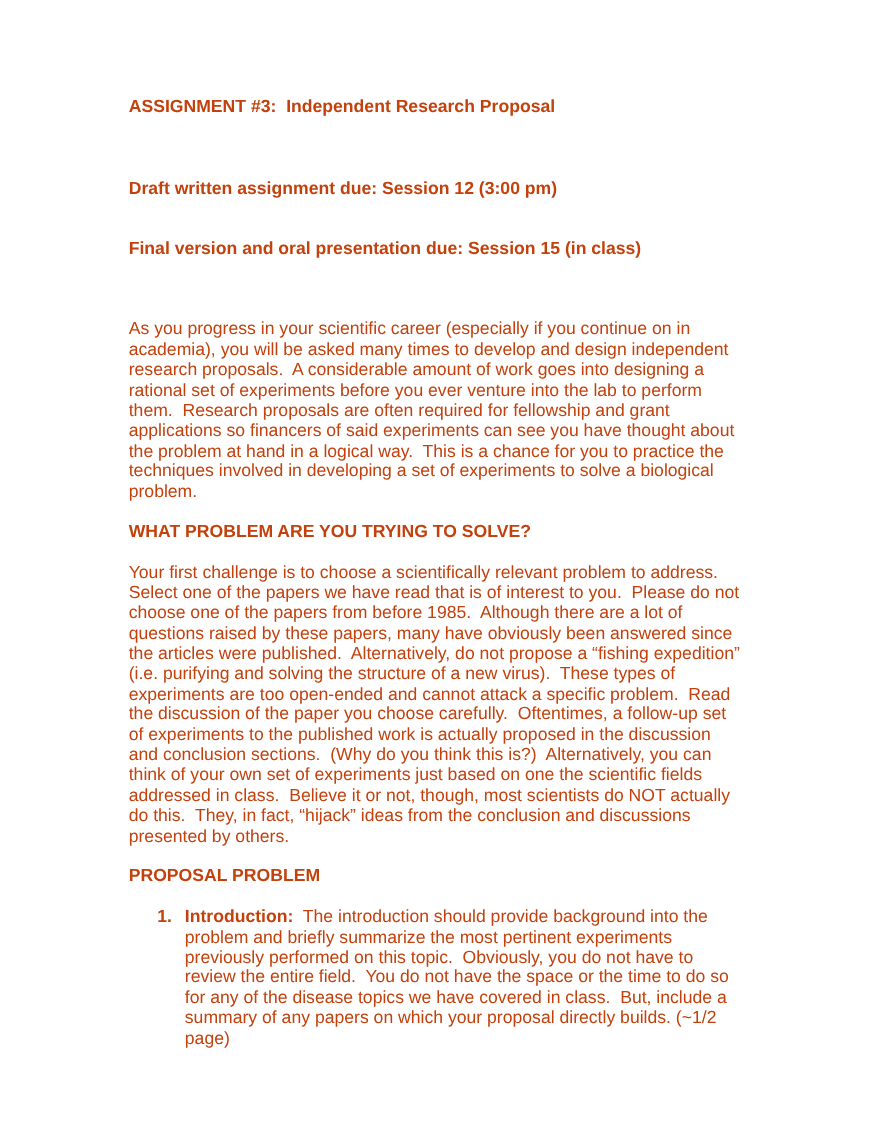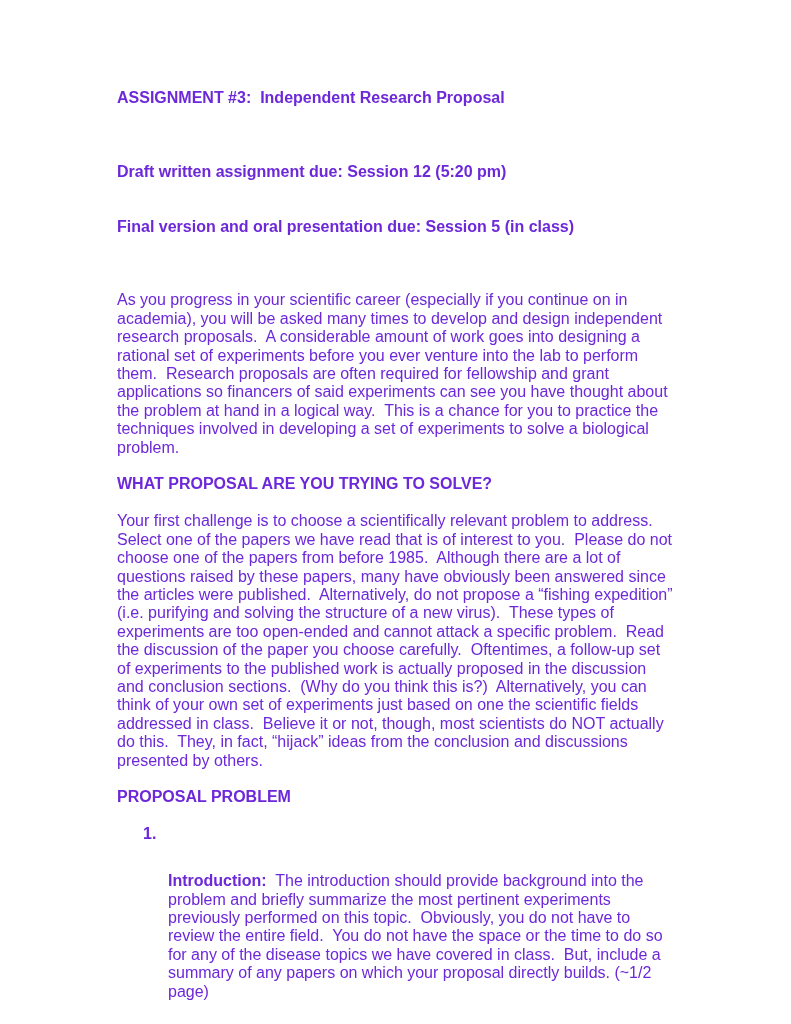--- a/index.html
+++ b/index.html
@@ -13,21 +13,21 @@
     overflow: hidden;
   }
   .page {
     box-sizing: border-box;
     width: 791px;
     height: 1024px;
     padding: 89px 116px 0 117px;
     font-family: "Liberation Sans", "DejaVu Sans", sans-serif;
     font-size: 16px;
     line-height: 18.4px;
-    color: #6d28d9;
+    color: #c2410c;
     background: #ffffff;
   }
   .block {
     margin: 0 0 18.4px 0;
     white-space: pre-wrap;
   }
   .bold {
     font-weight: bold;
   }
   h1, h2 {
@@ -52,38 +52,37 @@
   }
   .item-number {
     flex: 0 0 25px;
     width: 25px;
     font-weight: bold;
     white-space: pre;
   }
   .item-body {
     flex: 1 1 auto;
     white-space: pre-wrap;
-    margin-top: 47px;
   }
 </style>
 </head>
 <body>
 
 <div class="page">
 
   <h1>ASSIGNMENT #3:  Independent Research Proposal</h1>
 
   <div class="block">
-    <div class="due-line">Draft written assignment due: Session 12 (5:20 pm)</div>
-    <div class="due-line">Final version and oral presentation due: Session 5 (in class)</div>
+    <div class="due-line">Draft written assignment due: Session 12 (3:00 pm)</div>
+    <div class="due-line">Final version and oral presentation due: Session 15 (in class)</div>
   </div>
 
   <div class="block">As you progress in your scientific career (especially if you continue on in academia), you will be asked many times to develop and design independent research proposals.  A considerable amount of work goes into designing a rational set of experiments before you ever venture into the lab to perform them.  Research proposals are often required for fellowship and grant applications so financers of said experiments can see you have thought about the problem at hand in a logical way.  This is a chance for you to practice the techniques involved in developing a set of experiments to solve a biological problem.</div>
 
-  <h2>WHAT PROPOSAL ARE YOU TRYING TO SOLVE?</h2>
+  <h2>WHAT PROBLEM ARE YOU TRYING TO SOLVE?</h2>
 
   <div class="block">Your first challenge is to choose a scientifically relevant problem to address.  Select one of the papers we have read that is of interest to you.  Please do not choose one of the papers from before 1985.  Although there are a lot of questions raised by these papers, many have obviously been answered since the articles were published.  Alternatively, do not propose a “fishing expedition” (i.e. purifying and solving the structure of a new virus).  These types of experiments are too open-ended and cannot attack a specific problem.  Read the discussion of the paper you choose carefully.  Oftentimes, a follow-up set of experiments to the published work is actually proposed in the discussion and conclusion sections.  (Why do you think this is?)  Alternatively, you can think of your own set of experiments just based on one the scientific fields addressed in class.  Believe it or not, though, most scientists do NOT actually do this.  They, in fact, “hijack” ideas from the conclusion and discussions presented by others.</div>
 
 
   <h2>PROPOSAL PROBLEM</h2>
 
   <div class="list">
 
     <div class="list-item">
       <span class="item-number">1.</span>

